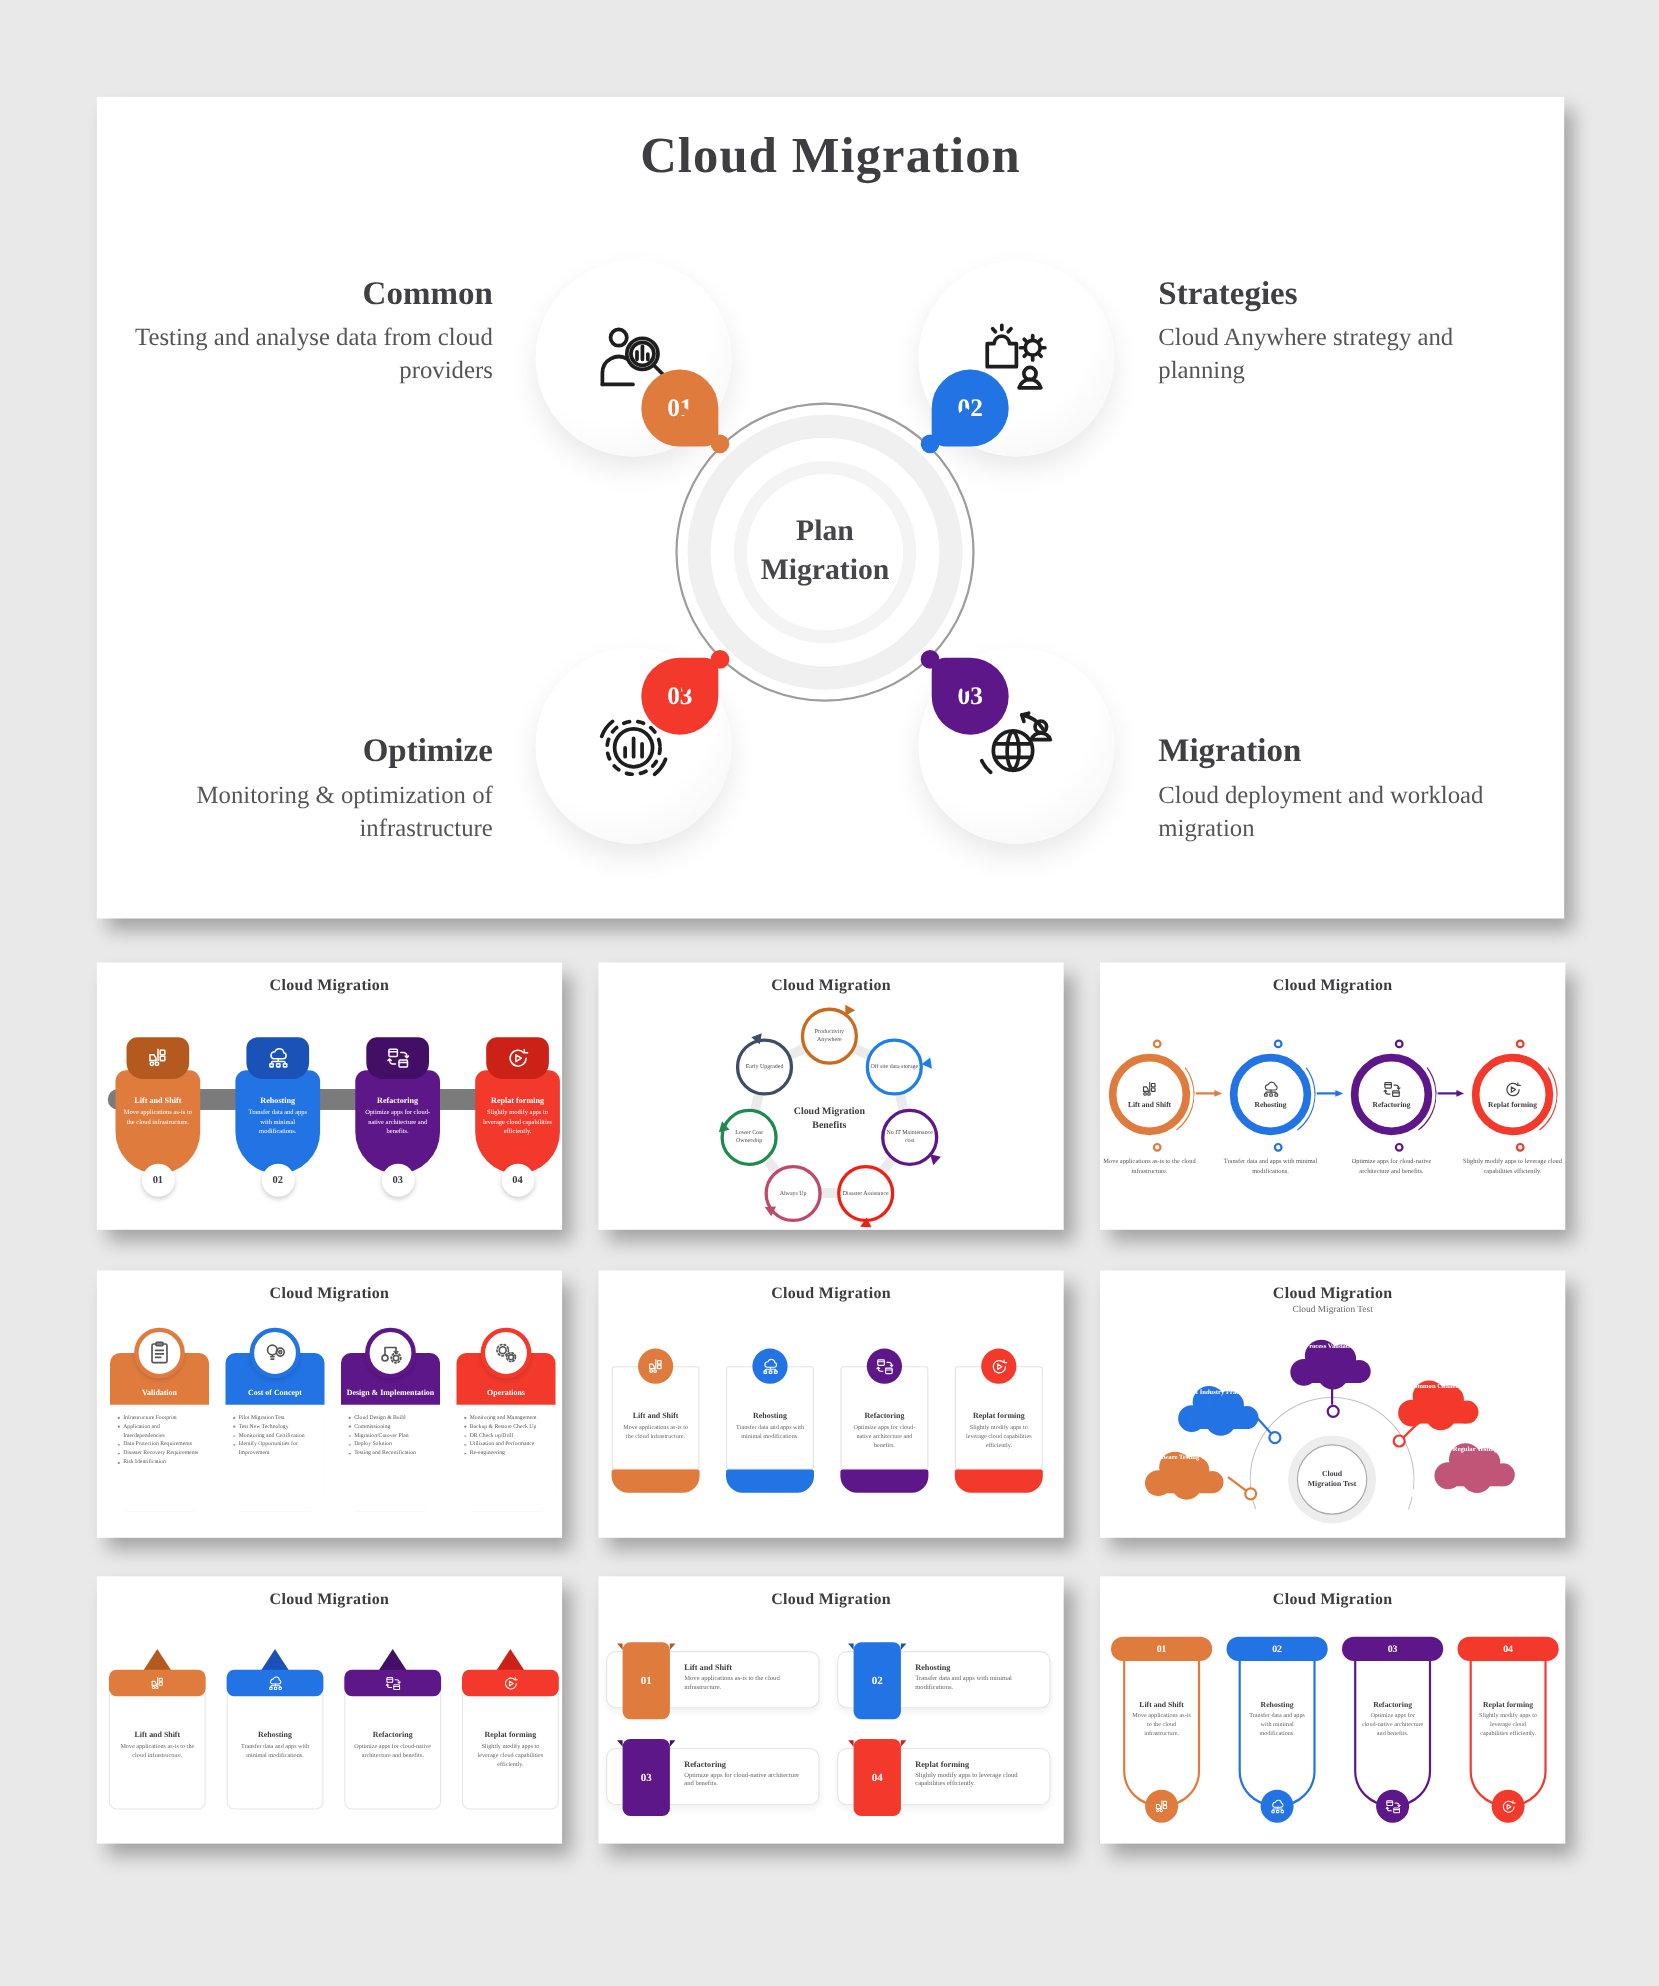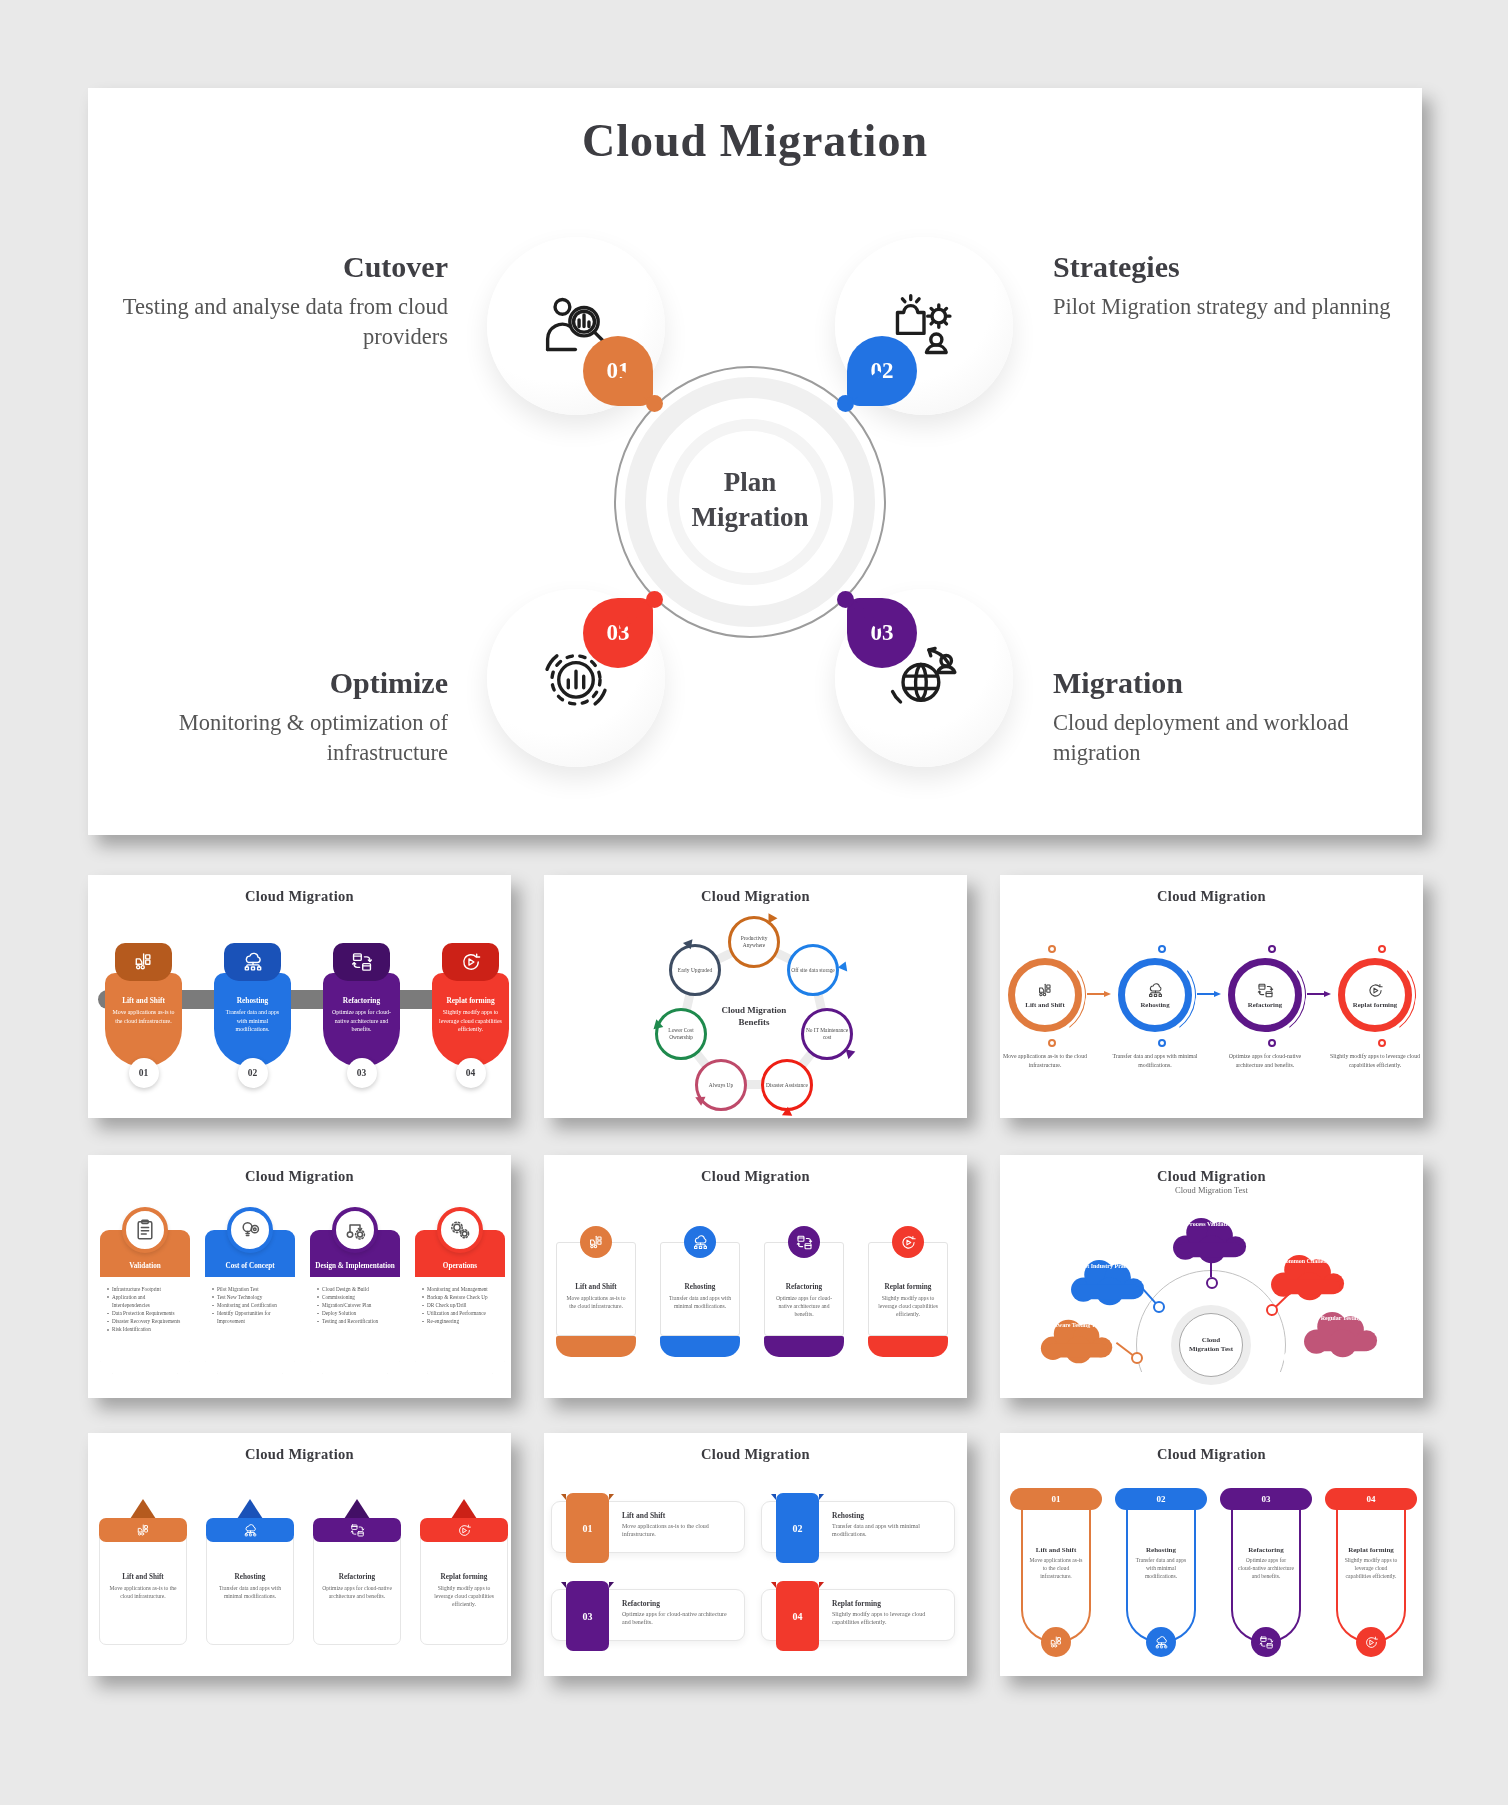--- a/index.html
+++ b/index.html
@@ -272,26 +272,26 @@
   <div class="q-link" style="left:527px;top:296px;background:#E07B3E;transform:rotate(42deg)"></div>
   <div class="q-link" style="left:754px;top:296px;background:#2273E3;transform:rotate(-42deg)"></div>
   <div class="q-link" style="left:527px;top:522px;background:#F2392C;transform:rotate(-42deg)"></div>
   <div class="q-link" style="left:754px;top:522px;background:#5D1788;transform:rotate(42deg)"></div>
   <div class="q-dot" style="left:558px;top:307px;background:#E07B3E"></div>
   <div class="q-dot" style="left:749px;top:307px;background:#2273E3"></div>
   <div class="q-dot" style="left:558px;top:503px;background:#F2392C"></div>
   <div class="q-dot" style="left:749px;top:503px;background:#5D1788"></div>
 
   <div class="mq mq-left" style="left:28px;top:162px">
-    <h2>Cutover</h2>
+    <h2>Common</h2>
     <p>Testing and analyse data from cloud providers</p>
   </div>
   <div class="mq" style="left:965px;top:162px;width:352px">
     <h2>Strategies</h2>
-    <p>Pilot Migration strategy and planning</p>
+    <p>Cloud Anywhere strategy and planning</p>
   </div>
   <div class="mq mq-left" style="left:28px;top:578px">
     <h2>Optimize</h2>
     <p>Monitoring &amp; optimization of infrastructure</p>
   </div>
   <div class="mq" style="left:965px;top:578px;width:370px">
     <h2>Migration</h2>
     <p>Cloud deployment and workload migration</p>
   </div>
 </section>

